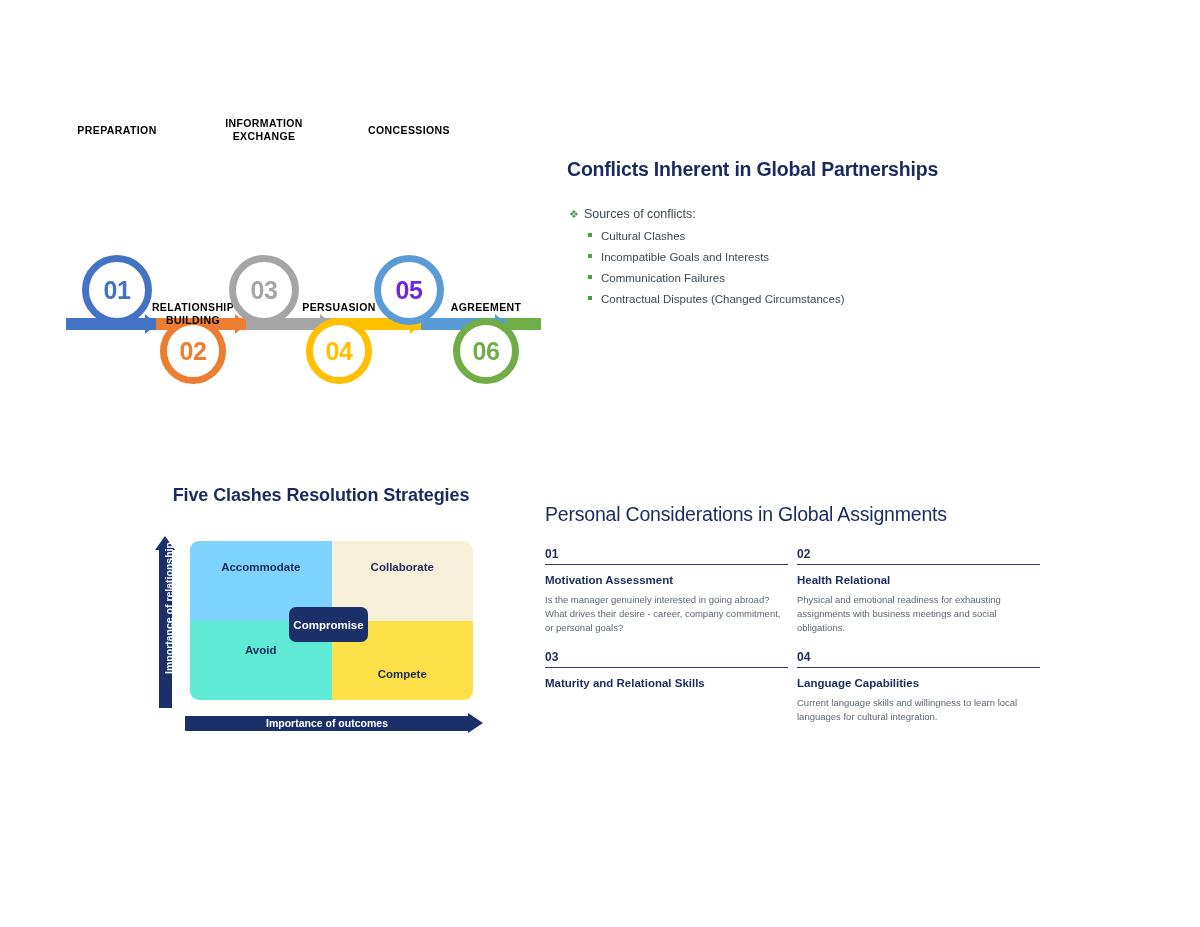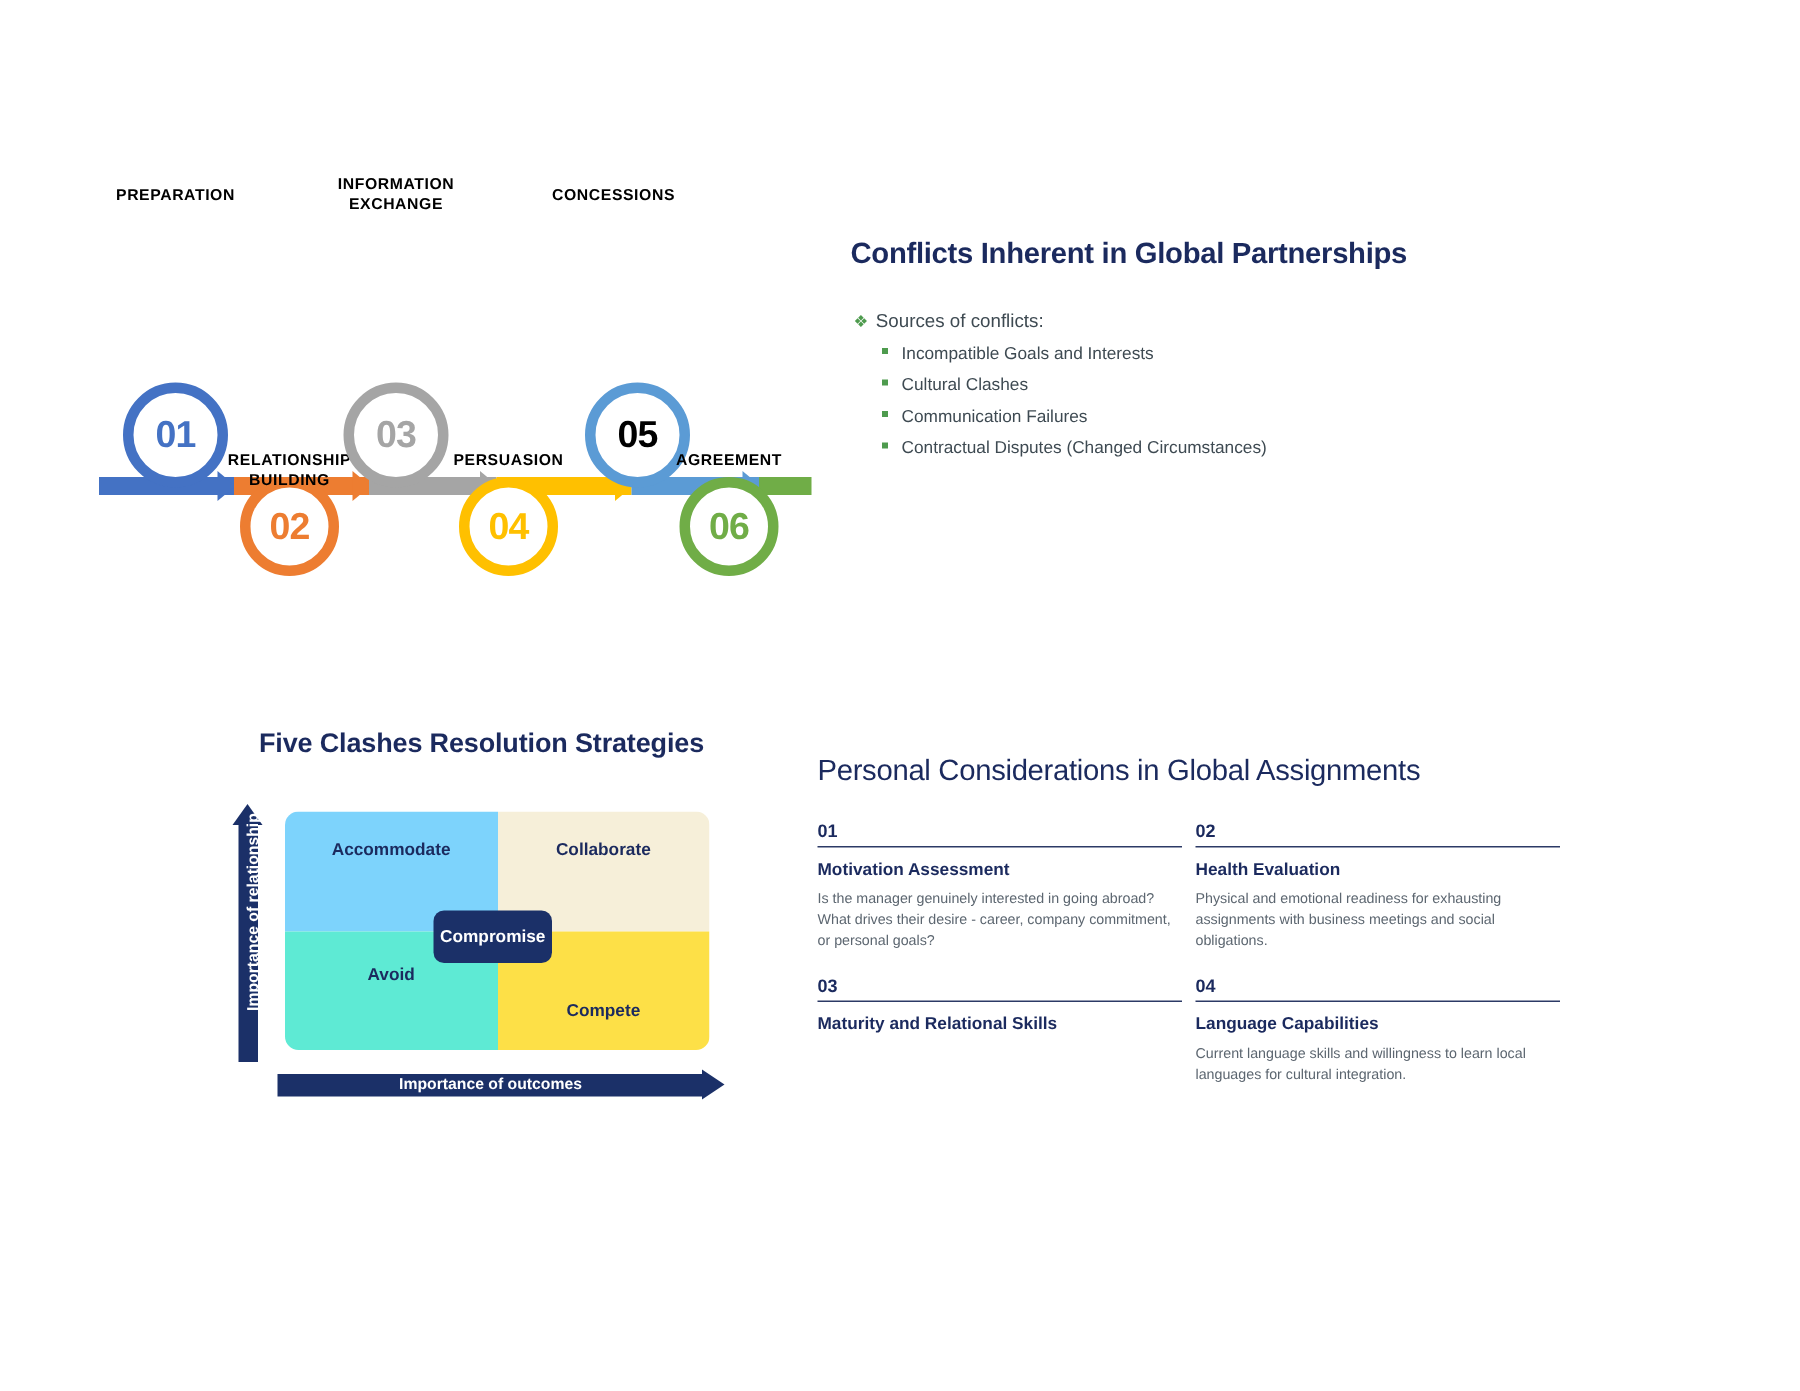--- a/index.html
+++ b/index.html
@@ -335,21 +335,21 @@
 EXCHANGE</span>
   </div>
 
   <div class="tl-node down" style="left:240px;top:206px;border-color:#FFC000;color:#FFC000;">
     <span>04</span>
   </div>
   <div class="tl-label" style="left:203px;top:189px;width:140px;">
     <span>PERSUASION</span>
   </div>
 
-  <div class="tl-node up" style="left:324px;top:143px;border-color:#5B9BD5;color:#000000;">
+  <div class="tl-node up" style="left:308px;top:143px;border-color:#5B9BD5;color:#6d28d9;">
     <span>05</span>
   </div>
   <div class="tl-label" style="left:273px;top:12px;width:140px;">
     <span>CONCESSIONS</span>
   </div>
 
   <div class="tl-node down" style="left:387px;top:206px;border-color:#70AD47;color:#70AD47;">
     <span>06</span>
   </div>
   <div class="tl-label" style="left:350px;top:189px;width:140px;">
@@ -361,25 +361,25 @@
   <div id="conflicts-title">Conflicts Inherent in Global Partnerships</div>
 
   <div id="conflicts-list">
     <div class="src-head">
       <span class="diamond">❖</span>
       <span>Sources of conflicts:</span>
     </div>
 
     <div class="src-item">
       <span class="sq"></span>
-      <span>Incompatible Goals and Interests</span>
+      <span>Cultural Clashes</span>
     </div>
     <div class="src-item">
       <span class="sq"></span>
-      <span>Cultural Clashes</span>
+      <span>Incompatible Goals and Interests</span>
     </div>
     <div class="src-item">
       <span class="sq"></span>
       <span>Communication Failures</span>
     </div>
     <div class="src-item">
       <span class="sq"></span>
       <span>Contractual Disputes (Changed Circumstances)</span>
     </div>
   </div>
@@ -426,21 +426,21 @@
   <div id="considerations-grid">
 
     <div class="cons-cell">
       <div class="cons-num">01</div>
       <div class="cons-head">Motivation Assessment</div>
       <div class="cons-body">Is the manager genuinely interested in going abroad? What drives their desire - career, company commitment, or personal goals?</div>
     </div>
 
     <div class="cons-cell">
       <div class="cons-num">02</div>
-      <div class="cons-head">Health Evaluation</div>
+      <div class="cons-head">Health Relational</div>
       <div class="cons-body">Physical and emotional readiness for exhausting assignments with business meetings and social obligations.</div>
     </div>
 
     <div class="cons-cell">
       <div class="cons-num">03</div>
       <div class="cons-head">Maturity and Relational Skills</div>
     </div>
 
     <div class="cons-cell">
       <div class="cons-num">04</div>

